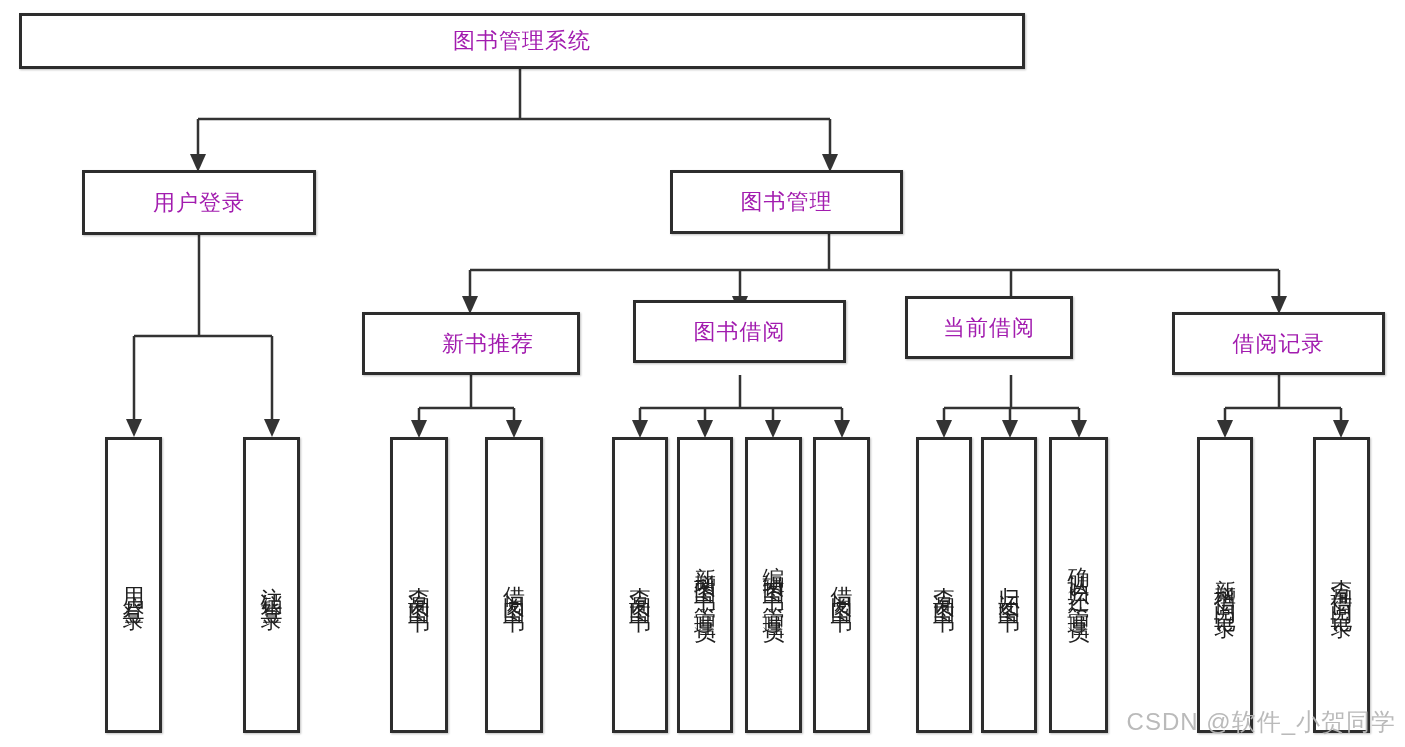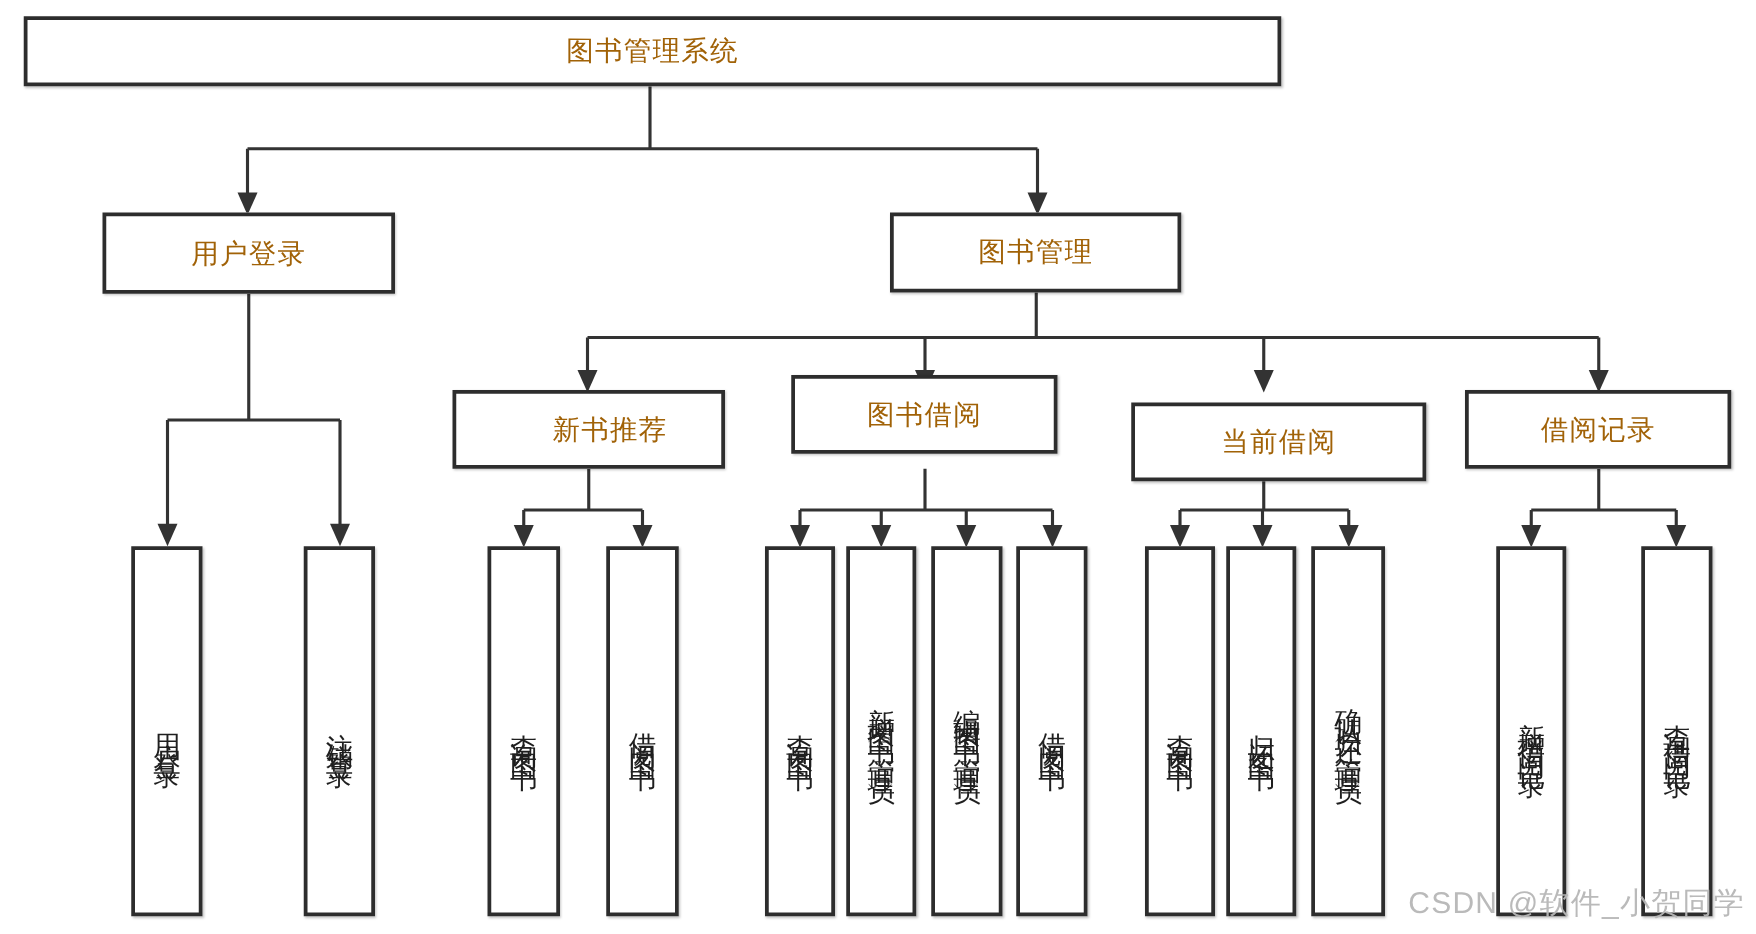--- a/index.html
+++ b/index.html
@@ -29,21 +29,21 @@
     border: 3px solid #2d2d2d;
     background: #ffffff;
     display: flex;
     align-items: center;
     justify-content: center;
     z-index: 2;
     box-shadow: 1px 1px 2px rgba(0,0,0,0.25);
   }
   .hlabel {
     font-size: 22px;
-    color: #a16207;
+    color: #a21caf;
     letter-spacing: 1px;
     white-space: nowrap;
   }
   .leaf .vlabel {
     writing-mode: vertical-rl;
     text-orientation: mixed;
     font-size: 22px;
     color: #1f1f1f;
     letter-spacing: 8px;
     line-height: 1;
@@ -109,31 +109,31 @@
     <polygon class="ahead" points="1333,420 1349,420 1341,438"></polygon>
   </svg>
 
   <div class="node" style="left:19px; top:13px; width:1006px; height:56px;">
     <span class="hlabel">图书管理系统</span>
   </div>
 
   <div class="node" style="left:82px; top:170px; width:234px; height:65px;">
     <span class="hlabel">用户登录</span>
   </div>
-  <div class="node" style="left:712px; top:170px; width:233px; height:64px;">
+  <div class="node" style="left:670px; top:170px; width:233px; height:64px;">
     <span class="hlabel">图书管理</span>
   </div>
 
   <div class="node" style="left:362px; top:312px; width:218px; height:63px;padding-left:34px;">
     <span class="hlabel">新书推荐</span>
   </div>
   <div class="node" style="left:633px; top:300px; width:213px; height:63px;justify-content:center;">
     <span class="hlabel">图书借阅</span>
   </div>
-  <div class="node" style="left:905px; top:322px; width:236px; height:63px;">
+  <div class="node" style="left:905px; top:296px; width:168px; height:63px;">
     <span class="hlabel">当前借阅</span>
   </div>
   <div class="node" style="left:1172px; top:312px; width:213px; height:63px;">
     <span class="hlabel">借阅记录</span>
   </div>
 
   <div class="node leaf" style="left:105px; top:437px; width:57px; height:296px;">
     <span class="vlabel">用户登录</span>
   </div>
   <div class="node leaf" style="left:243px; top:437px; width:57px; height:296px;">

